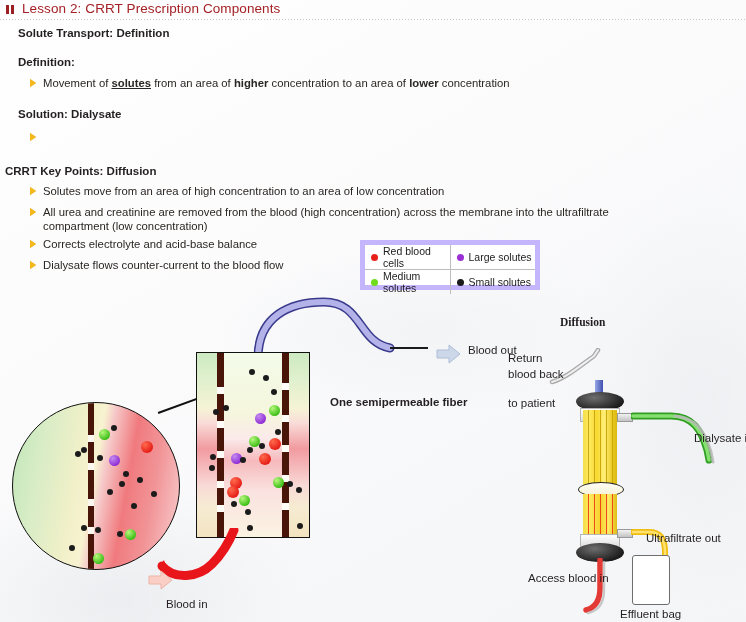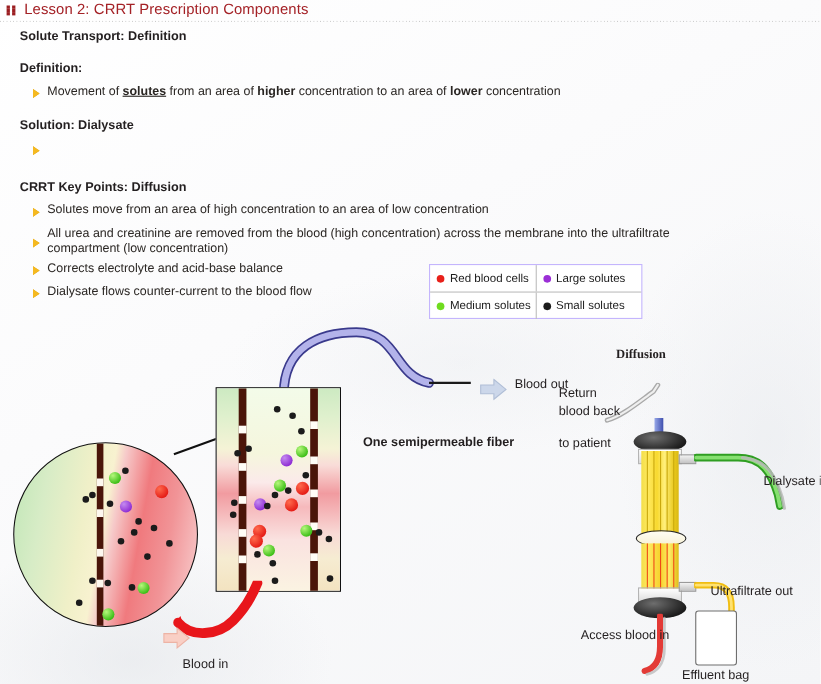--- a/index.html
+++ b/index.html
@@ -37,38 +37,37 @@
     font-size:13.5px;color:#a42126;letter-spacing:.1px;
   }
   .dotline{
     position:absolute;left:0;top:19px;width:746px;height:1px;
     background-image:linear-gradient(to right,#c9c9c9 0 1px, transparent 1px 3px);
     background-size:3px 1px;
   }
 
   
   .h-sec{position:absolute;font-size:11.5px;font-weight:bold;color:#231f20;}
-  .bullet-row{position:absolute;display:flex;align-items:center;gap:7px;}
+  .bullet-row{position:absolute;display:flex;align-items:flex-start;gap:7px;}
   .tri{
     width:0;height:0;flex:0 0 auto;margin-top:3px;
     border-left:6px solid #f5b920;
     border-top:4px solid transparent;
     border-bottom:4px solid transparent;
     filter:drop-shadow(.5px .5px 0 #d39b0b);
   }
   .btxt{font-size:11.3px;line-height:14px;color:#2a2623;}
   .btxt b{font-weight:bold;}
   .btxt u{text-decoration:underline;}
 
   
   .legend{
-    position:absolute;left:360px;top:240px;width:194px;height:50px;
-    border:1px solid #c4b5fd;background:#ffffff;
+    position:absolute;left:360px;top:240px;width:180px;height:50px;
+    border:5px solid #c4b5fd;background:#ffffff;
     box-sizing:border-box;
-    margin-left:30px;
   }
   .legend-row{display:flex;height:24px;}
   .legend-row + .legend-row{border-top:1px solid #bdbdbd;}
   .legend-cell{
     flex:1;display:flex;align-items:center;gap:5px;padding-left:6px;
     font-size:10.5px;color:#1c1c1c;box-sizing:border-box;
   }
   .legend-cell + .legend-cell{border-left:1px solid #bdbdbd;}
   .dot{width:7px;height:7px;border-radius:50%;flex:0 0 auto;}
 
@@ -203,21 +202,21 @@
 <div class="bullet-row" style="left:30px;top:76px;width:600px;">
   <span class="tri"></span>
   <span class="btxt">Movement of <b><u>solutes</u></b> from an area of <b>higher</b> concentration to an area of <b>lower</b> concentration</span>
 </div>
 
 <div class="h-sec" style="left:18px;top:108px;">Solution: Dialysate</div>
 <div class="bullet-row" style="left:30px;top:130px;width:600px;">
   <span class="tri"></span>
 </div>
 
-<div class="h-sec" style="left:18px;top:165px;text-align:center;">CRRT Key Points: Diffusion</div>
+<div class="h-sec" style="left:5px;top:165px;text-align:center;">CRRT Key Points: Diffusion</div>
 <div class="bullet-row" style="left:30px;top:184px;width:600px;">
   <span class="tri"></span>
   <span class="btxt">Solutes move from an area of high concentration to an area of low concentration</span>
 </div>
 <div class="bullet-row" style="left:30px;top:205px;width:600px;">
   <span class="tri"></span>
   <span class="btxt">All urea and creatinine are removed from the blood (high concentration) across the membrane into the ultrafiltrate compartment (low concentration)</span>
 </div>
 <div class="bullet-row" style="left:30px;top:237px;width:600px;">
   <span class="tri"></span>

